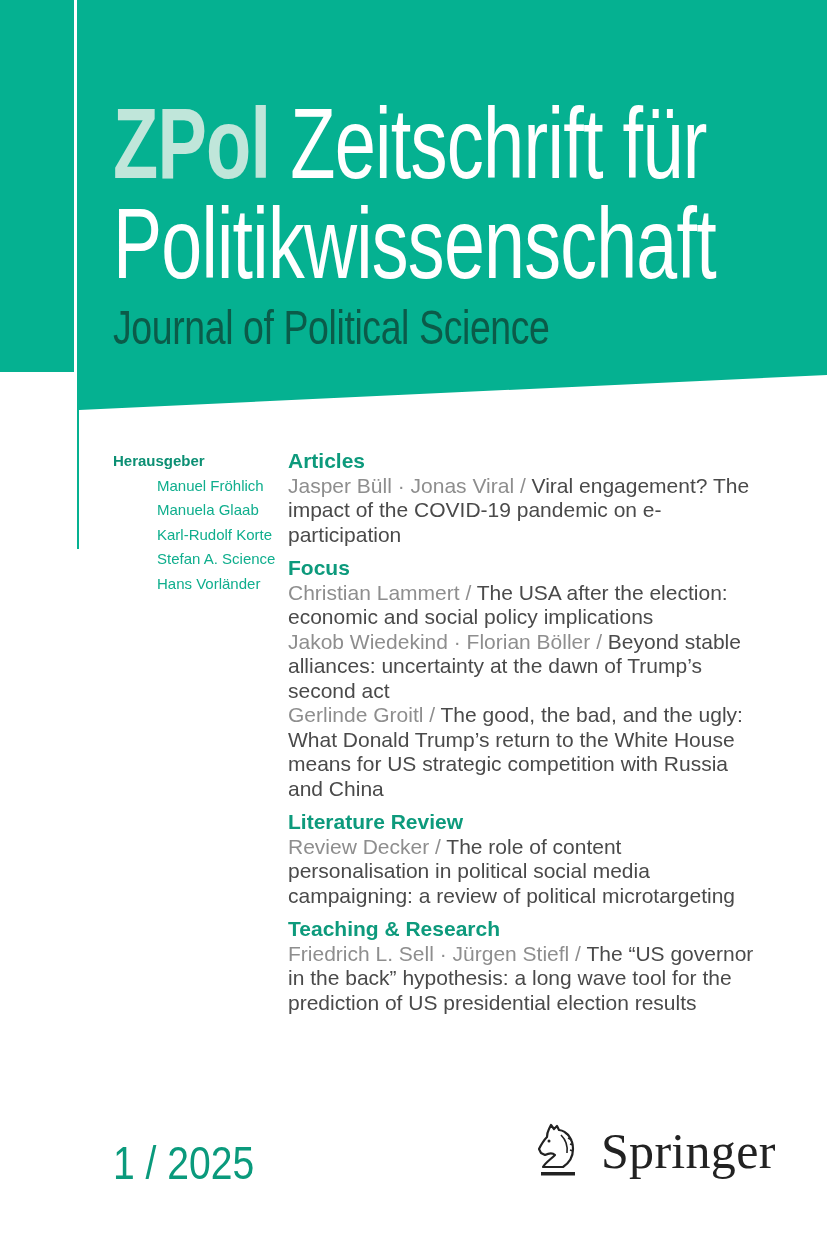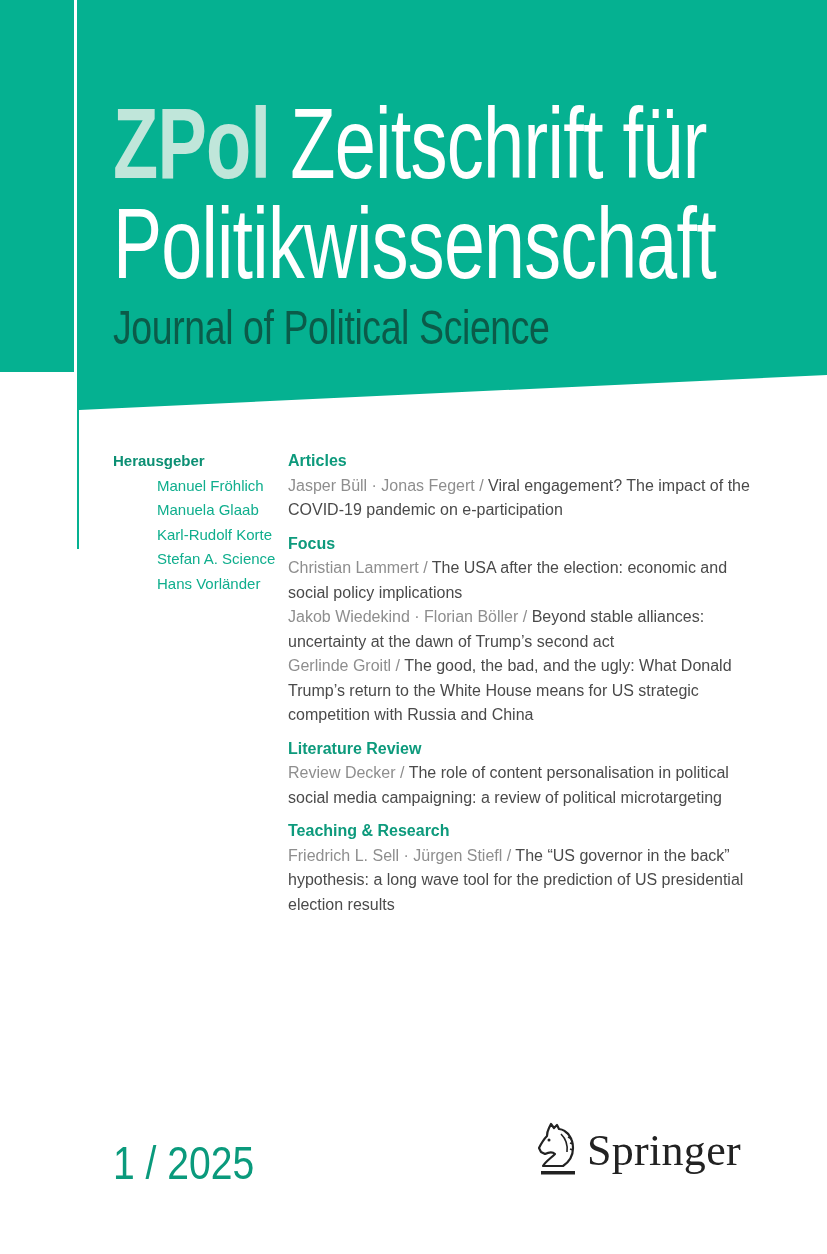--- a/index.html
+++ b/index.html
@@ -10,28 +10,28 @@
   .vline { position:absolute; left:77px; top:0; width:2px; height:549px; background:#05b191; }
   .title-row { position:absolute; left:113px; white-space:nowrap; transform-origin:0 0; }
   .zpol { color:#c0e6da; font-weight:bold; }
   .title-white { color:#ffffff; }
   .row1 { top:86px; font-size:100px; transform:scaleX(0.74); letter-spacing:-1px; }
   .row2 { top:186px; font-size:100px; transform:scaleX(0.735); letter-spacing:-1px; }
   .row3 { top:300px; font-size:48px; color:#0b5b49; transform:scaleX(0.78); letter-spacing:-0.5px; }
   .editors { position:absolute; left:113px; top:449px; font-size:15px; line-height:24.5px; }
   .editors .head { color:#0b8f73; font-weight:bold; }
   .editors .name { color:#0fae8d;margin-left:44px; }
-  .contents { position:absolute; left:288px; top:449px; width:480px; font-size:16px; line-height:24.5px; }
+  .contents { position:absolute; left:288px; top:449px; width:480px; font-size:21px; line-height:24.5px; }
   .sec-head { color:#0d9a7c; font-weight:bold; }
   .sec { margin-bottom:9px; }
   .entry { color:#4a4a4a; }
   .author { color:#8e8e8e; }
   .issue { position:absolute; left:113px; top:1136px; font-size:46px; color:#0a9a7c; transform:scaleX(0.85); transform-origin:0 0; white-space:nowrap; }
   .springer { position:absolute; left:535px; top:1122px; display:flex; align-items:center; }
-  .springer-word { font-family:"Liberation Serif", serif; font-size:44px; color:#222; margin-left:6px; letter-spacing:0.3px; }
+  .springer-word { font-family:"Liberation Serif", serif; font-size:50px; color:#222; margin-left:20px; letter-spacing:0.3px; }
 </style>
 </head>
 <body>
 
 <div class="teal-left"></div>
 <div class="teal-main"></div>
 <div class="vline"></div>
 
 <div class="title-row row1">
   <span class="zpol">ZPol</span>
@@ -45,21 +45,21 @@
   <div class="name">Manuel Fröhlich</div>
   <div class="name">Manuela Glaab</div>
   <div class="name">Karl-Rudolf Korte</div>
   <div class="name">Stefan A. Science</div>
   <div class="name">Hans Vorländer</div>
 </div>
 
 <div class="contents">
   <div class="sec">
     <div class="sec-head">Articles</div>
-    <div class="entry"><span class="author">Jasper Büll · Jonas Fegert / </span><span>Viral engagement? The impact of the COVID-19 pandemic on e-participation</span></div>
+    <div class="entry"><span class="author">Jasper Büll · Jonas Viral / </span><span>Viral engagement? The impact of the COVID-19 pandemic on e-participation</span></div>
   </div>
   <div class="sec">
     <div class="sec-head">Focus</div>
     <div class="entry"><span class="author">Christian Lammert / </span><span>The USA after the election: economic and social policy implications</span></div>
     <div class="entry"><span class="author">Jakob Wiedekind · Florian Böller / </span><span>Beyond stable alliances: uncertainty at the dawn of Trump’s second act</span></div>
     <div class="entry"><span class="author">Gerlinde Groitl / </span><span>The good, the bad, and the ugly: What Donald Trump’s return to the White House means for US strategic competition with Russia and China</span></div>
   </div>
   <div class="sec">
     <div class="sec-head">Literature Review</div>
     <div class="entry"><span class="author">Review Decker / </span><span>The role of content personalisation in political social media campaigning: a review of political microtargeting</span></div>

